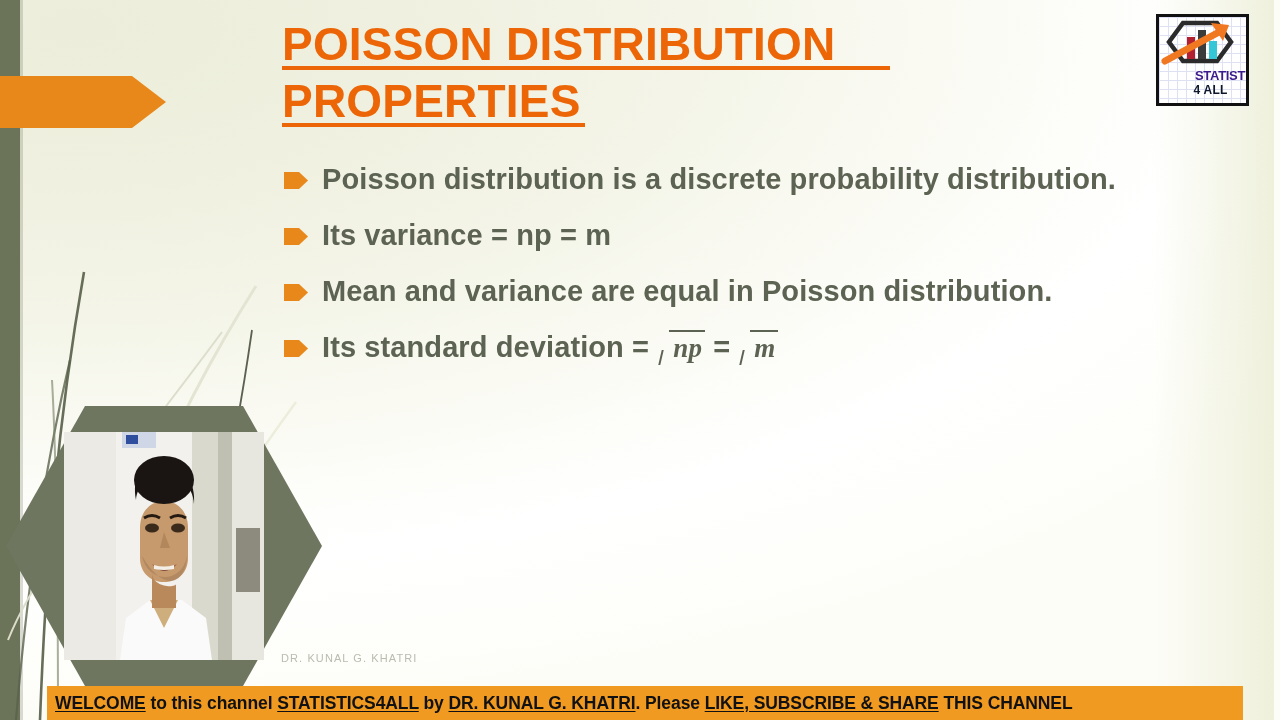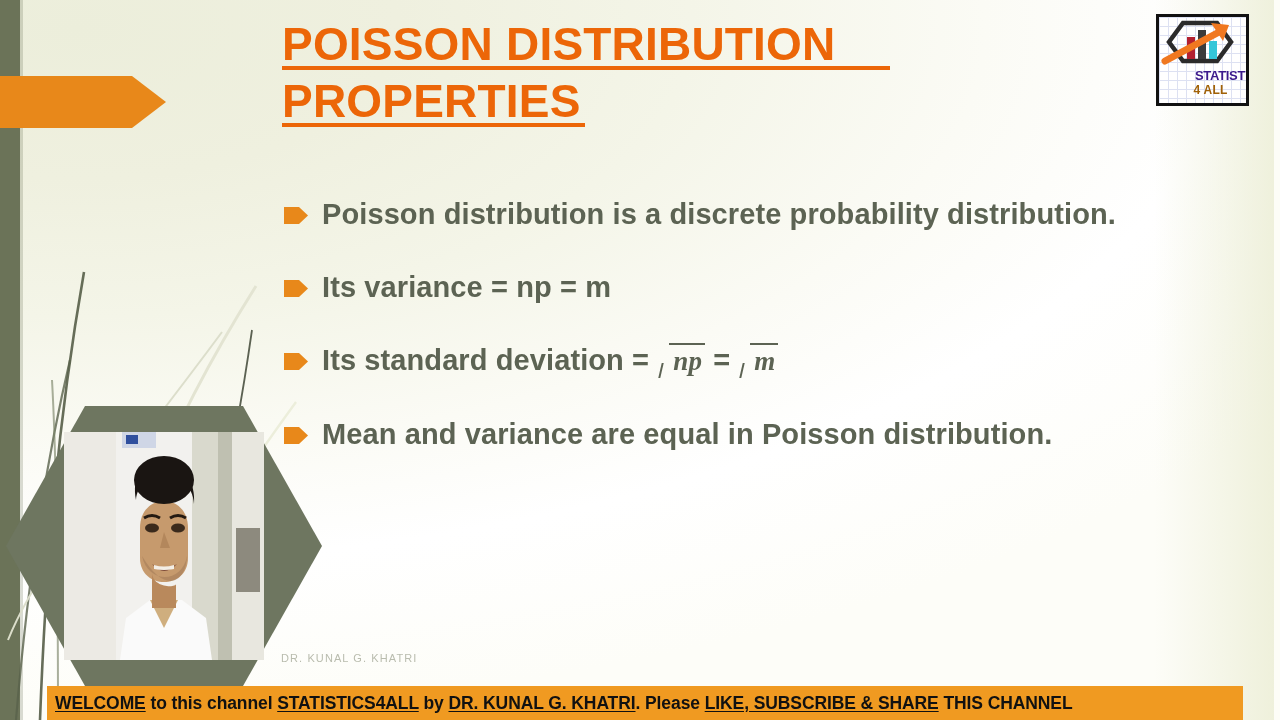--- a/index.html
+++ b/index.html
@@ -55,33 +55,32 @@
     background:#ffffff;border:3px solid #111;box-sizing:border-box;
     overflow:hidden;
   }
   .logo .grid{position:absolute;inset:0;
     background-image:linear-gradient(#d8dcf0 1px,transparent 1px),linear-gradient(90deg,#d8dcf0 1px,transparent 1px);
     background-size:9px 9px;opacity:.85;}
   .logo svg{position:absolute;left:0;top:0;}
   .logo .t1{position:absolute;left:0;right:0;top:51px;text-align:center;
     font-size:13px;font-weight:bold;color:#3c1a8c;letter-spacing:-.3px;padding-left:36px;}
   .logo .t2{position:absolute;left:0;right:0;top:66px;text-align:center;
-    font-size:12px;font-weight:bold;color:#a16207;letter-spacing:.2px;margin-left:16px;}
+    font-size:12px;font-weight:bold;color:#0f172a;letter-spacing:.2px;margin-left:16px;}
   
   .body-list{position:absolute;left:282px;top:160px;width:952px;}
   .bullet-row{position:relative;padding-left:40px;margin-bottom:18px;}
   .bullet-mark{
     position:absolute;left:2px;top:12px;width:24px;height:17px;
     background:#e8881a;
     clip-path:polygon(0 0, 15px 0, 24px 8.5px, 15px 17px, 0 17px);
   }
   .bullet-text{
     color:#5c6353;font-size:29px;line-height:38px;font-weight:bold;
     letter-spacing:.1px;
-    margin-top:35px;
   }
   .bullet-row.justify .bullet-text{text-align:justify;text-align-last:left;}
   .mathi{font-family:"Liberation Serif", serif;font-style:italic;font-weight:bold;}
   .sqrt{display:inline-block;position:relative;padding:0 3px 0 16px;}
   .sqrt:before{
     content:"";position:absolute;left:3px;bottom:2px;width:11px;height:15px;
     border-left:2.4px solid #5c6353;transform:skewX(-13deg);
   }
   .sqrt:after{
     content:"";position:absolute;left:12px;top:2px;right:0;height:2.4px;background:#5c6353;
@@ -160,26 +159,26 @@
     </div>
 
 
     <div class="bullet-row">
       <span class="bullet-mark"></span>
       <div class="bullet-text">Its variance = np = m</div>
     </div>
 
     <div class="bullet-row">
       <span class="bullet-mark"></span>
+      <div class="bullet-text">Mean and variance are equal in Poisson distribution.</div>
+    </div>
+
+    <div class="bullet-row">
+      <span class="bullet-mark"></span>
       <div class="bullet-text"><span>Its standard deviation = </span><span class="sqrt"><span class="rad">np</span></span><span> = </span><span class="sqrt"><span class="rad">m</span></span></div>
-    </div>
-
-    <div class="bullet-row">
-      <span class="bullet-mark"></span>
-      <div class="bullet-text">Mean and variance are equal in Poisson distribution.</div>
     </div>
 
   </div>
 
   <div class="cam-wrap">
     <div class="cam-hex"></div>
     <div class="cam-inner">
       <svg width="200" height="228" viewBox="0 0 200 228">
         <rect x="0" y="0" width="200" height="228" fill="#f2f1ee"></rect>
         <rect x="0" y="0" width="52" height="228" fill="#eceae4"></rect>

